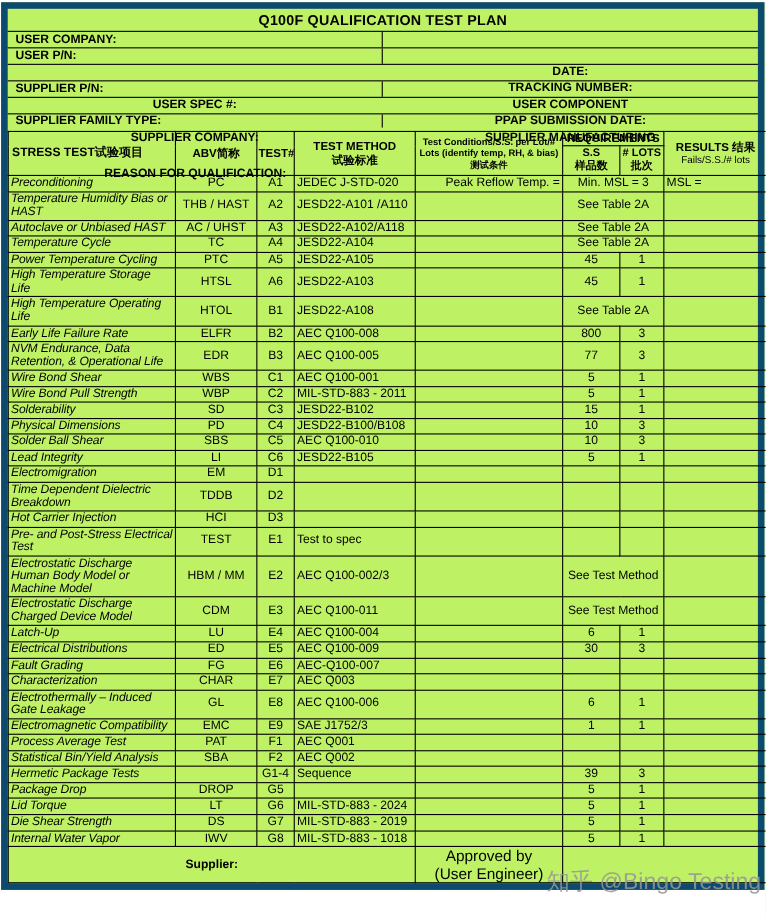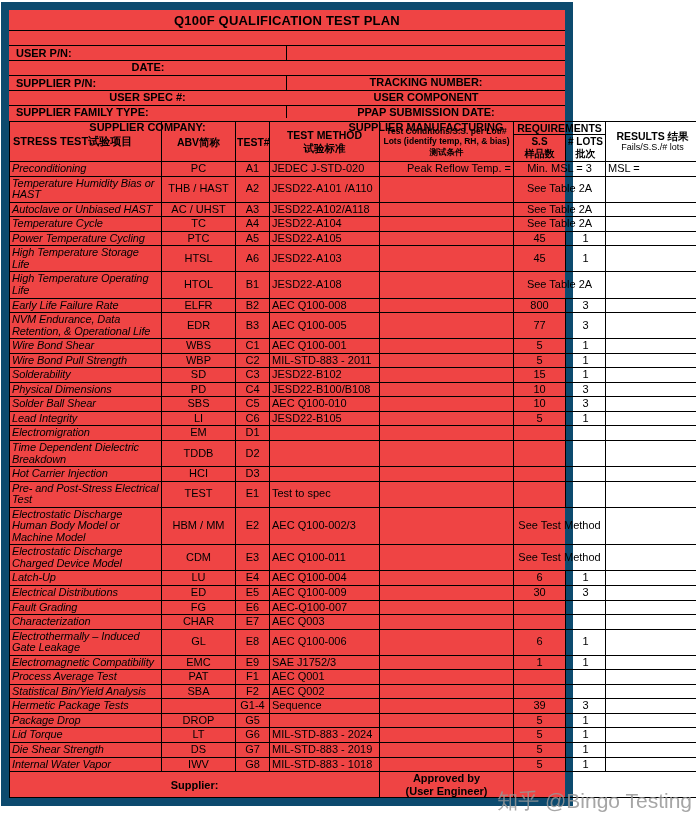--- a/index.html
+++ b/index.html
@@ -1,18 +1,18 @@
 <!DOCTYPE html>
 <html><head>
 <meta charset="utf-8">
 <style>
   * { margin:0; padding:0; box-sizing:border-box; }
   html,body { width:696px; height:832px; background:#fff; color:#000;
     font-family:"Liberation Sans", sans-serif; overflow:hidden; position:relative; }
-  .doc { position:absolute; left:1px; top:2px; width:572px; border:8px solid #0c4a6e; background:#ef4444; }
+  .doc { position:absolute; left:1px; top:2px; width:694px; border:6px solid #0c4a6e; background:#bef264; }
 
   .title { text-align:center; font-weight:bold; font-size:13px; padding:3px 0 2px;
     border-bottom:1px solid #000; letter-spacing:0.2px; }
 
   .hr { display:flex; border-bottom:1px solid #000; height:15px; font-weight:bold;
     font-size:11px; align-items:stretch; }
   .hr:last-child { border-bottom:0;flex-direction:column; }
   .hc { display:flex; align-items:center; width:50%; }
   .hc.lft { border-right:1px solid #000; }
   .pad { padding-left:7px; }
@@ -28,56 +28,58 @@
   .h-sub div { font-size:10px; line-height:1.2; }
   .h-res .small { font-size:9px; font-weight:normal; }
 
   tbody td { font-size:11px; padding:1px 2px; line-height:1.05; vertical-align:middle; }
   td.c-name { text-align:left; letter-spacing:-0.1px;font-style:italic; }
   td.c-mid  { text-align:center; }
   td.c-method { text-align:left; }
   td.c-cond { text-align:right; }
   td.c-result { text-align:left; }
 
-  tfoot td { font-size:11px; height:26px; vertical-align:middle; text-align:center;font-weight:bold; }
+  tfoot td { font-size:14px; height:26px; vertical-align:middle; text-align:center; }
   td.f-supplier { font-weight:bold; font-size:11px; }
   .f-approved div { line-height:1.15; }
 
   .watermark { position:absolute; right:4px; top:787px; font-size:21px;
     color:rgba(150,150,150,0.85); white-space:nowrap; z-index:5; pointer-events:none; }
 </style>
 </head>
 <body>
 
 <div class="doc">
 
   <div class="title">Q100F QUALIFICATION TEST PLAN</div>
 
   <div>
     <div class="hr">
+      <div class="hc lft pad">USER COMPANY:</div>
       <div class="hc ctr">DATE:</div>
     </div>
     <div class="hr">
       <div class="hc lft pad">USER P/N:</div>
       <div class="hc ctr">TRACKING NUMBER:</div>
     </div>
     <div class="hr">
       <div class="hc lft ctr">USER SPEC #:</div>
       <div class="hc ctr">USER COMPONENT</div>
     </div>
     <div class="hr">
       <div class="hc lft pad">SUPPLIER P/N:</div>
       <div class="hc ctr">PPAP SUBMISSION DATE:</div>
     </div>
     <div class="hr">
       <div class="hc lft ctr">SUPPLIER COMPANY:</div>
       <div class="hc ctr">SUPPLIER MANUFACTURING</div>
     </div>
     <div class="hr">
       <div class="hc lft pad">SUPPLIER FAMILY TYPE:</div>
+      <div class="hc ctr">REASON FOR QUALIFICATION:</div>
     </div>
   </div>
 
   <table>
     <colgroup>
       <col style="width:152px">
         <col style="width:74px">
         <col style="width:34px">
       <col style="width:110px">
         <col style="width:134px">

